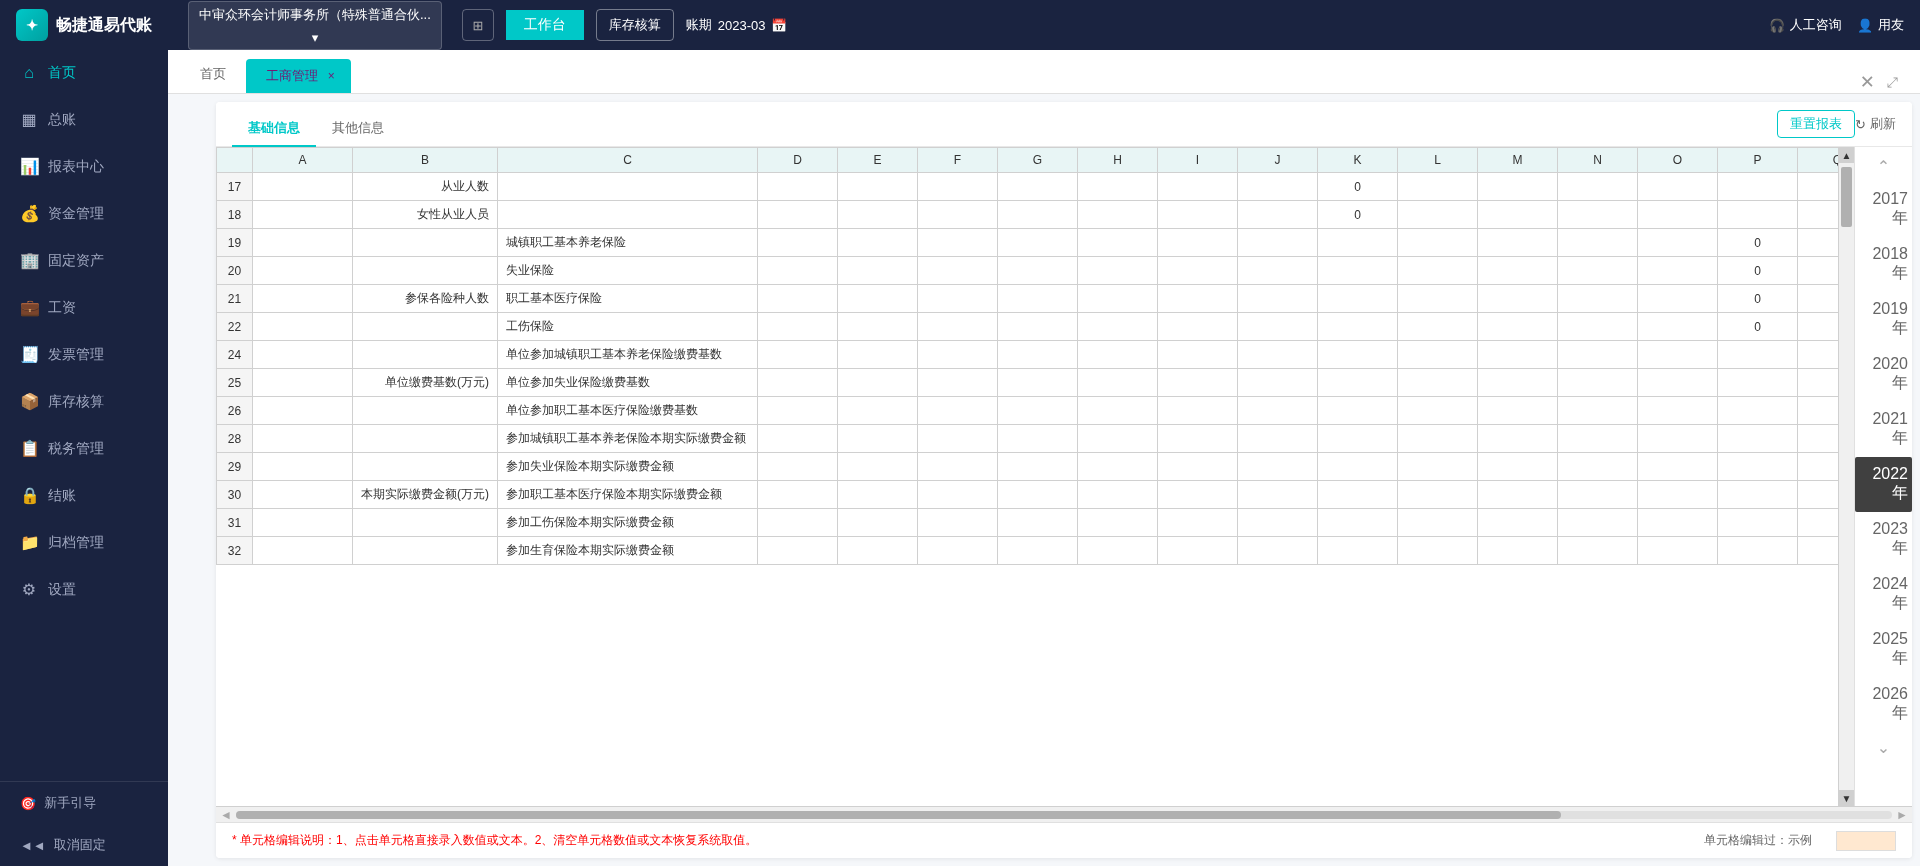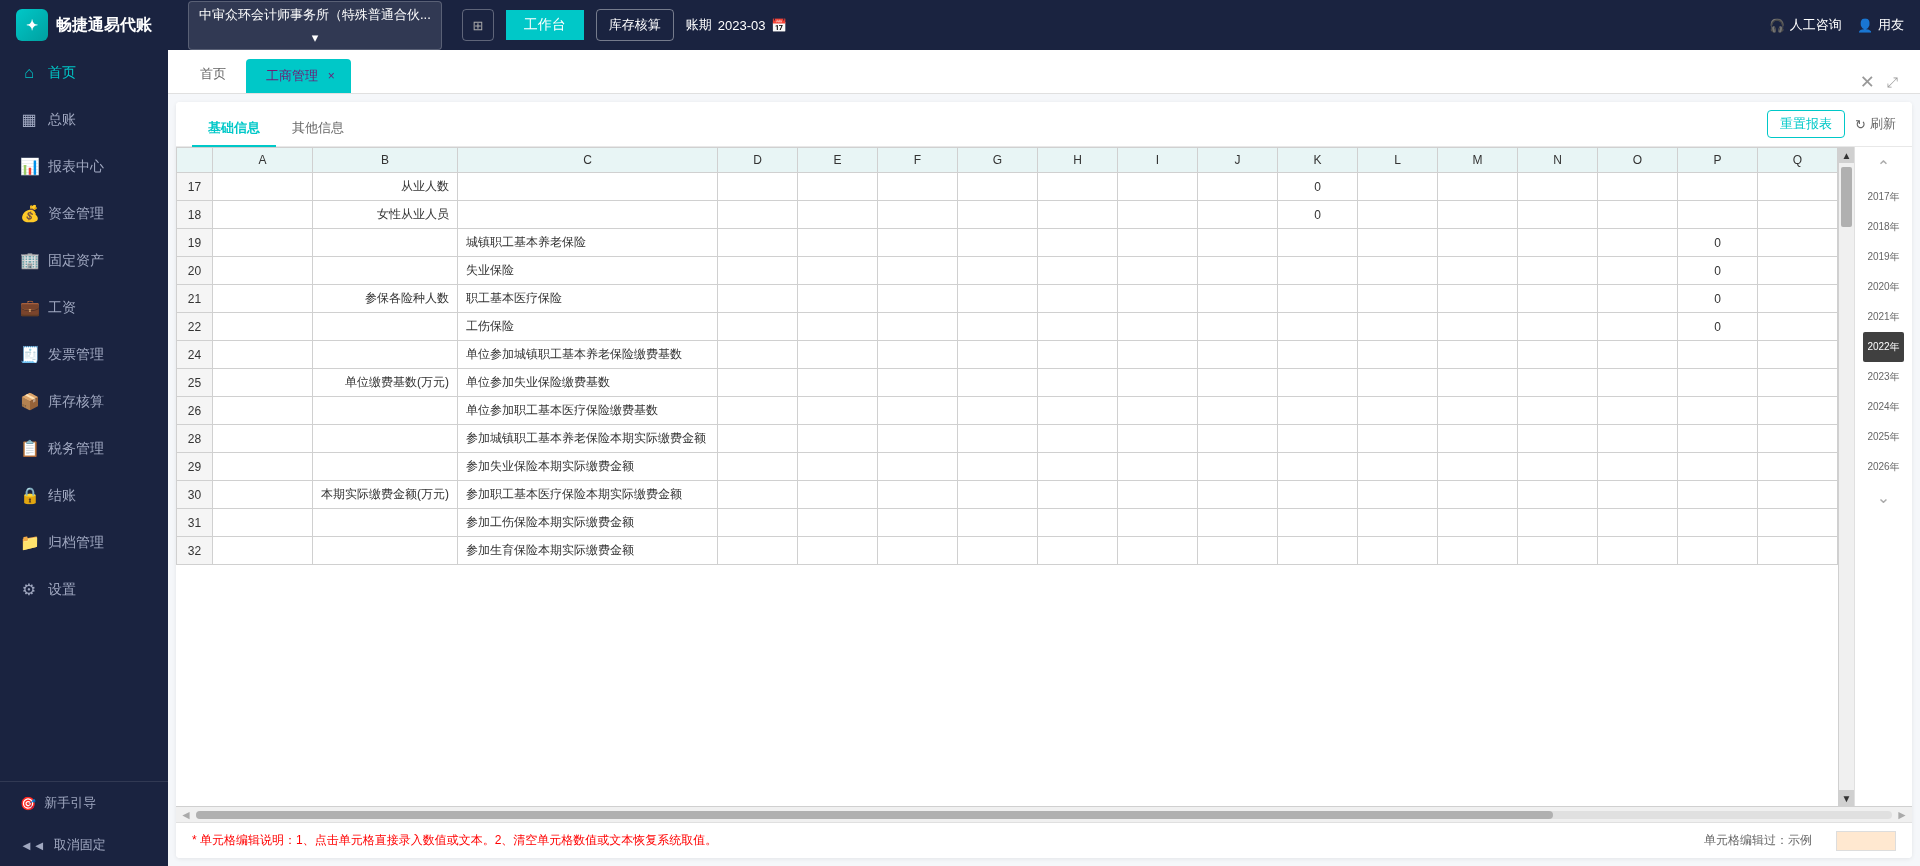--- a/index.html
+++ b/index.html
@@ -168,20 +168,21 @@
       cursor: pointer;
       font-size: 12px;
     }
 
     
     .page-content {
       flex: 1;
       display: flex;
       overflow: hidden;
       padding: 0;
+      margin-left: 40px;
     }
 
     
     .inner-panel {
       flex: 1;
       display: flex;
       flex-direction: column;
       overflow: hidden;
       background: #fff;
       margin: 8px;
@@ -207,21 +208,21 @@
       margin-bottom: -1px;
     }
     .sub-tab.active {
       color: #00c8c8;
       border-bottom: 2px solid #00c8c8;
       font-weight: bold;
     }
     .sub-tab-right {
       margin-left: auto;
       display: flex;
-      gap: 10px;
+      gap: 0;
       padding-bottom: 8px;
     }
     .reset-report-btn {
       border: 1px solid #00c8c8;
       color: #00c8c8;
       background: transparent;
       border-radius: 4px;
       padding: 4px 12px;
       font-size: 13px;
       cursor: pointer;
@@ -362,23 +363,23 @@
     .year-nav-btn {
       width: 100%;
       text-align: center;
       padding: 6px 0;
       cursor: pointer;
       color: #aaa;
       font-size: 16px;
     }
     .year-item {
       width: 100%;
-      text-align: left;
+      text-align: right;
       padding: 8px 4px;
-      font-size: 10px;
+      font-size: 16px;
       cursor: pointer;
       color: #666;
     }
     .year-item.active {
       background: #404040;
       color: #fff;
       border-radius: 2px;
     }
 
     

